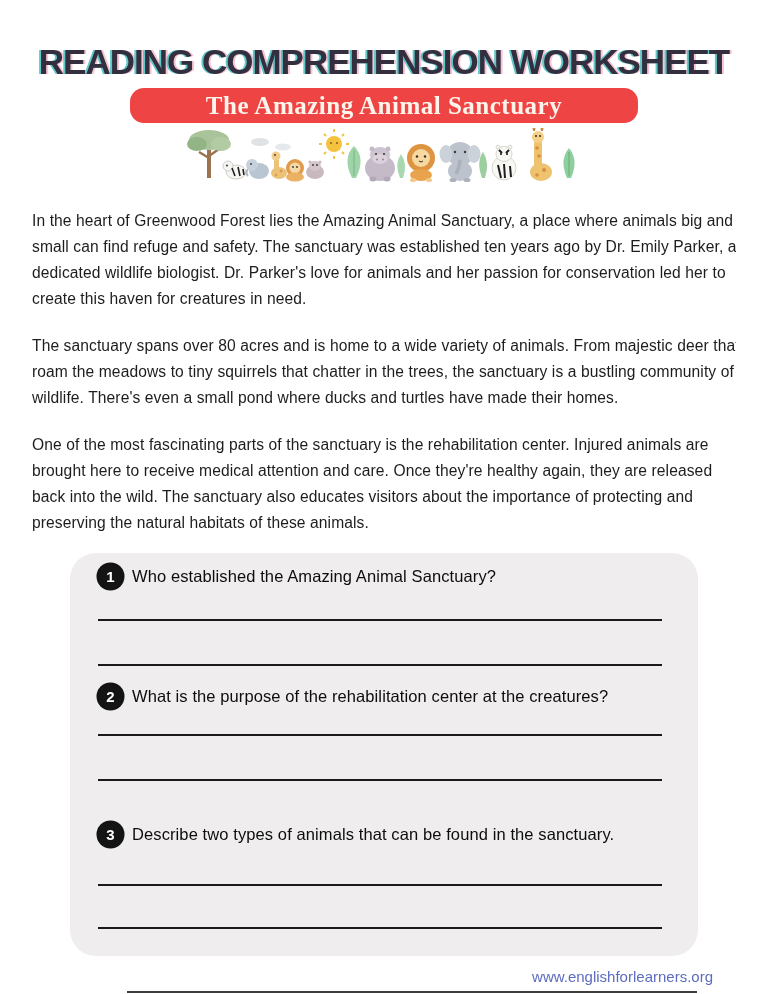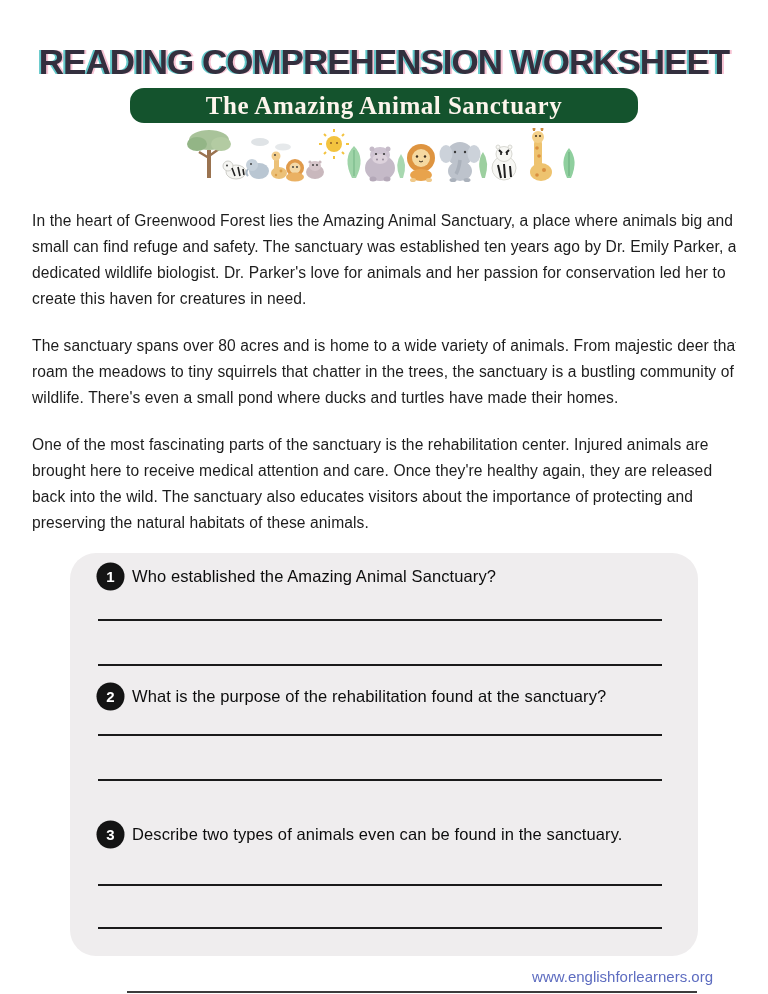--- a/index.html
+++ b/index.html
@@ -19,21 +19,21 @@
     font-size:35px;
     font-weight:800;
     letter-spacing:-1px;
     color:#332f3e;
     text-shadow:-2px 0 0 rgba(69,190,192,.85), 2px 0 0 rgba(235,125,160,.45);
     line-height:36px;
   }
   .banner {
     width:508px; height:35px;
     margin:8px auto 0;
-    background:#14532d;
+    background:#ef4444;
     border-radius:14px;
     display:flex; align-items:center; justify-content:center;
   }
   .banner-text {
     font-family:"Liberation Serif", serif;
     font-weight:700;
     font-size:25px;
     color:#fdf5ec;
     letter-spacing:.5px;
   }
@@ -260,28 +260,28 @@
 
     <div class="q-row">
       <span class="q-badge">1</span>
       <span class="q-text">Who established the Amazing Animal Sanctuary?</span>
     </div>
     <div class="answer-line l-1a"></div>
     <div class="answer-line l-1b"></div>
 
     <div class="q-row row-2">
       <span class="q-badge">2</span>
-      <span class="q-text">What is the purpose of the rehabilitation found at the sanctuary?</span>
+      <span class="q-text">What is the purpose of the rehabilitation center at the creatures?</span>
     </div>
     <div class="answer-line l-2a"></div>
     <div class="answer-line l-2b"></div>
 
     <div class="q-row row-3">
       <span class="q-badge">3</span>
-      <span class="q-text">Describe two types of animals even can be found in the sanctuary.</span>
+      <span class="q-text">Describe two types of animals that can be found in the sanctuary.</span>
     </div>
     <div class="answer-line l-3a"></div>
     <div class="answer-line l-3b"></div>
 
   </div>
 
   <a class="footer-url" href="#">www.englishforlearners.org</a>
 
   <div class="bottom-rule"></div>
 

